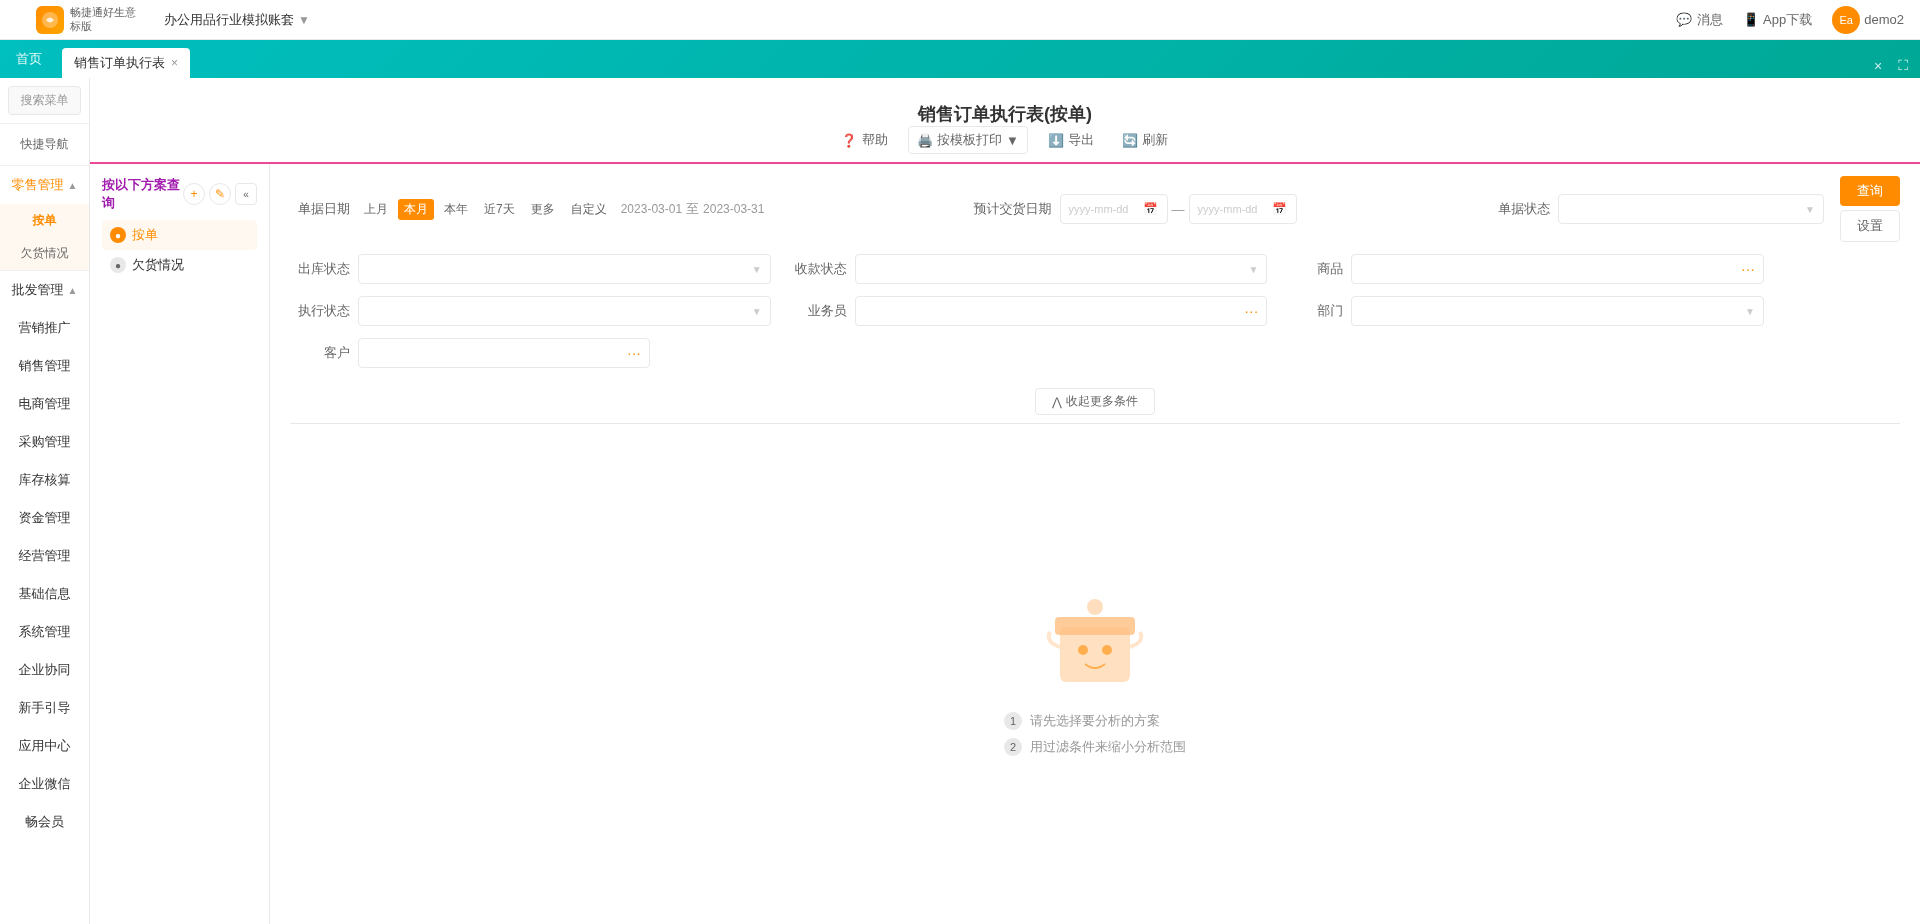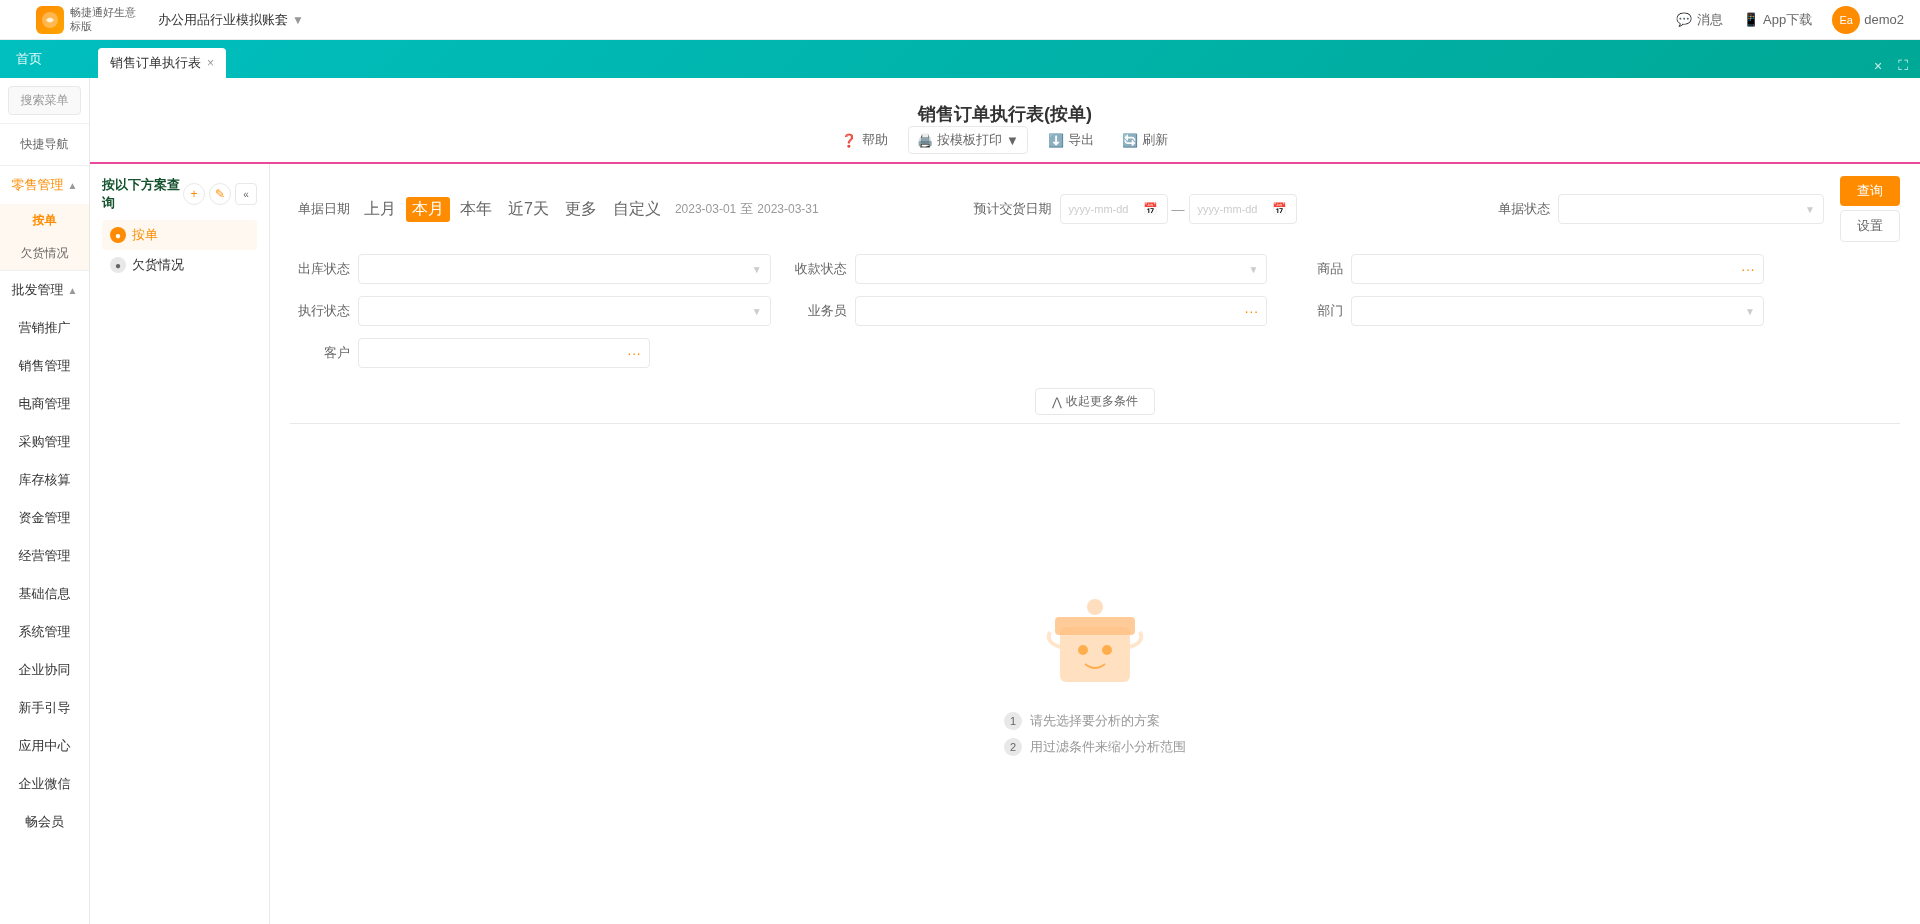--- a/index.html
+++ b/index.html
@@ -41,21 +41,21 @@
     }
     .logo-text {
       font-size: 11px;
       color: #666;
       line-height: 1.2;
     }
     .breadcrumb-area {
       display: flex;
       align-items: center;
       gap: 4px;
-      margin-left: 14px;
+      margin-left: 20px;
     }
     .breadcrumb-text {
       font-size: 13px;
       color: #333;
     }
     .breadcrumb-arrow {
       color: #999;
       font-size: 12px;
     }
     .top-header-right {
@@ -85,21 +85,20 @@
     }
 
     
     .tab-bar {
       height: 38px;
       background: linear-gradient(135deg, #00bfbf, #00a896);
       display: flex;
       align-items: flex-end;
       padding: 0 0 0 0;
       flex-shrink: 0;
-      gap: 36px;
     }
     .tab-home {
       height: 100%;
       padding: 0 16px;
       display: flex;
       align-items: center;
       color: rgba(255,255,255,0.9);
       font-size: 13px;
       cursor: pointer;
       background: transparent;
@@ -311,21 +310,21 @@
     }
     .date-separator { color: #999; }
     .date-icon { color: #ff8c00; font-size: 12px; }
     .date-shortcuts {
       display: flex;
       align-items: center;
       gap: 4px;
     }
     .date-shortcut {
       padding: 2px 6px;
-      font-size: 16px;
+      font-size: 12px;
       color: #666;
       cursor: pointer;
       border-radius: 3px;
     }
     .date-shortcut.active {
       background: #ff8c00;
       color: #fff;
       border-radius: 3px;
     }
     .filter-dots {
@@ -343,21 +342,21 @@
       flex-shrink: 0;
     }
     .left-filter-header {
       display: flex;
       align-items: center;
       justify-content: space-between;
       margin-bottom: 8px;
     }
     .left-filter-title {
       font-size: 13px;
-      color: #14532d;
+      color: #a21caf;
       font-weight: bold;
     }
     .left-filter-actions {
       display: flex;
       gap: 4px;
     }
     .left-filter-action {
       width: 22px;
       height: 22px;
       border: 1px solid #e8e8e8;

